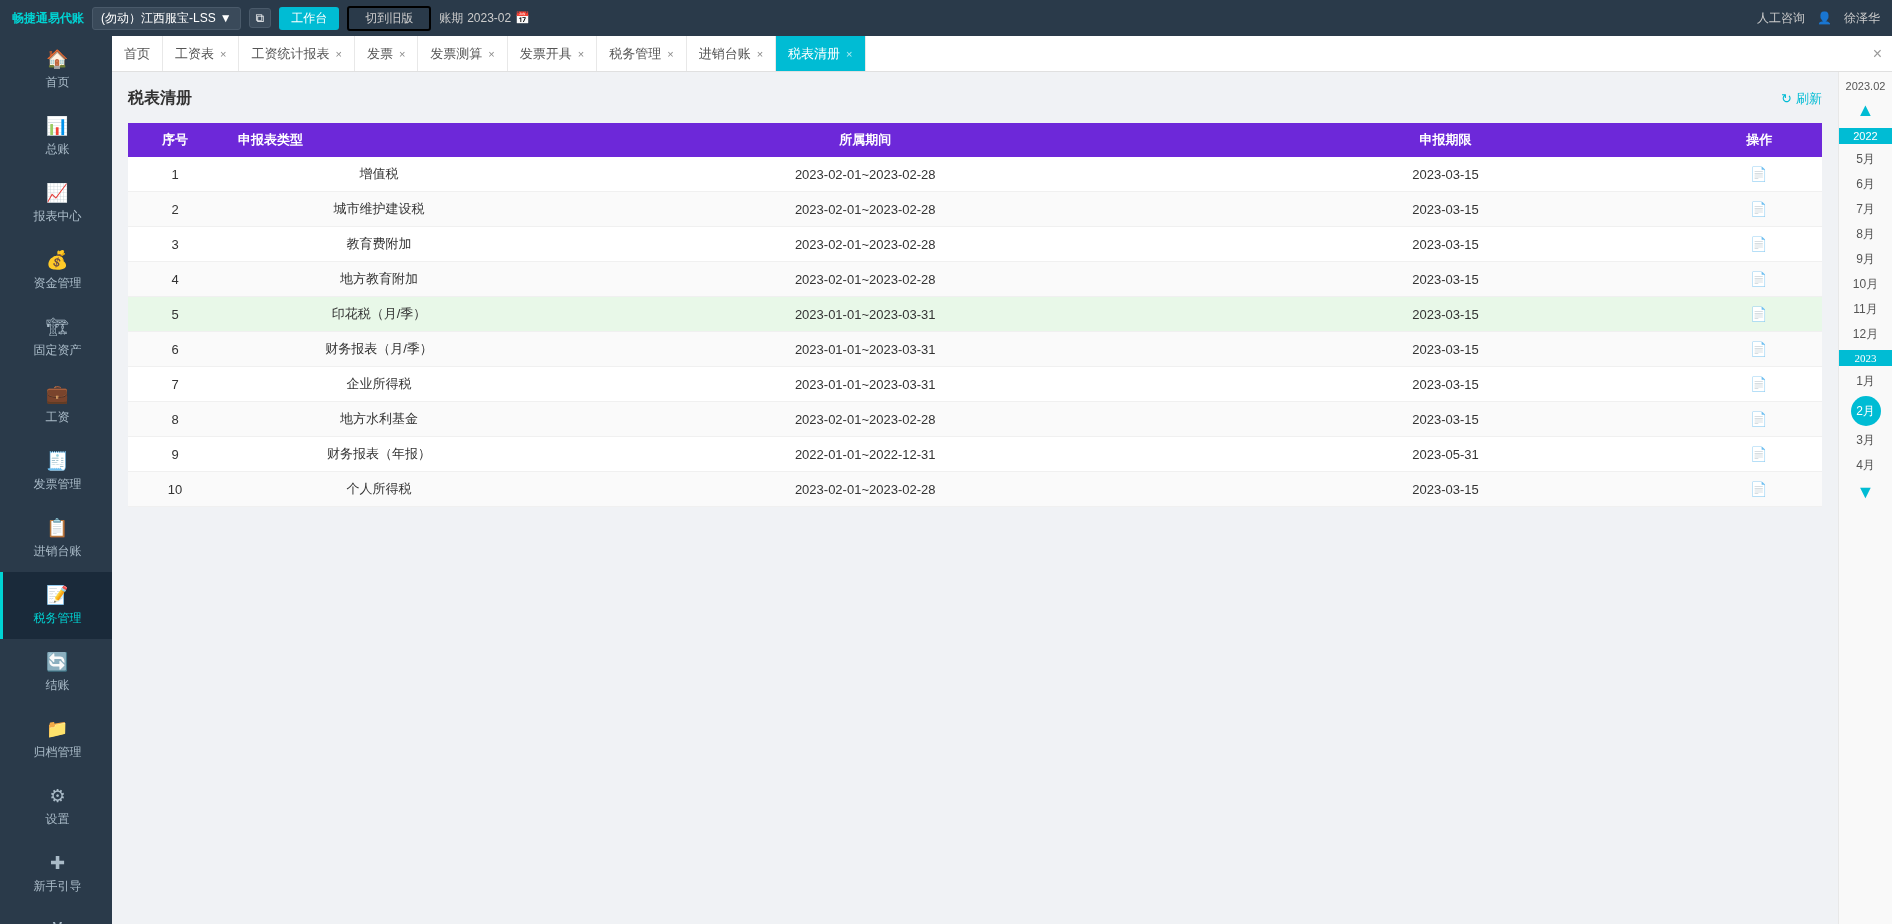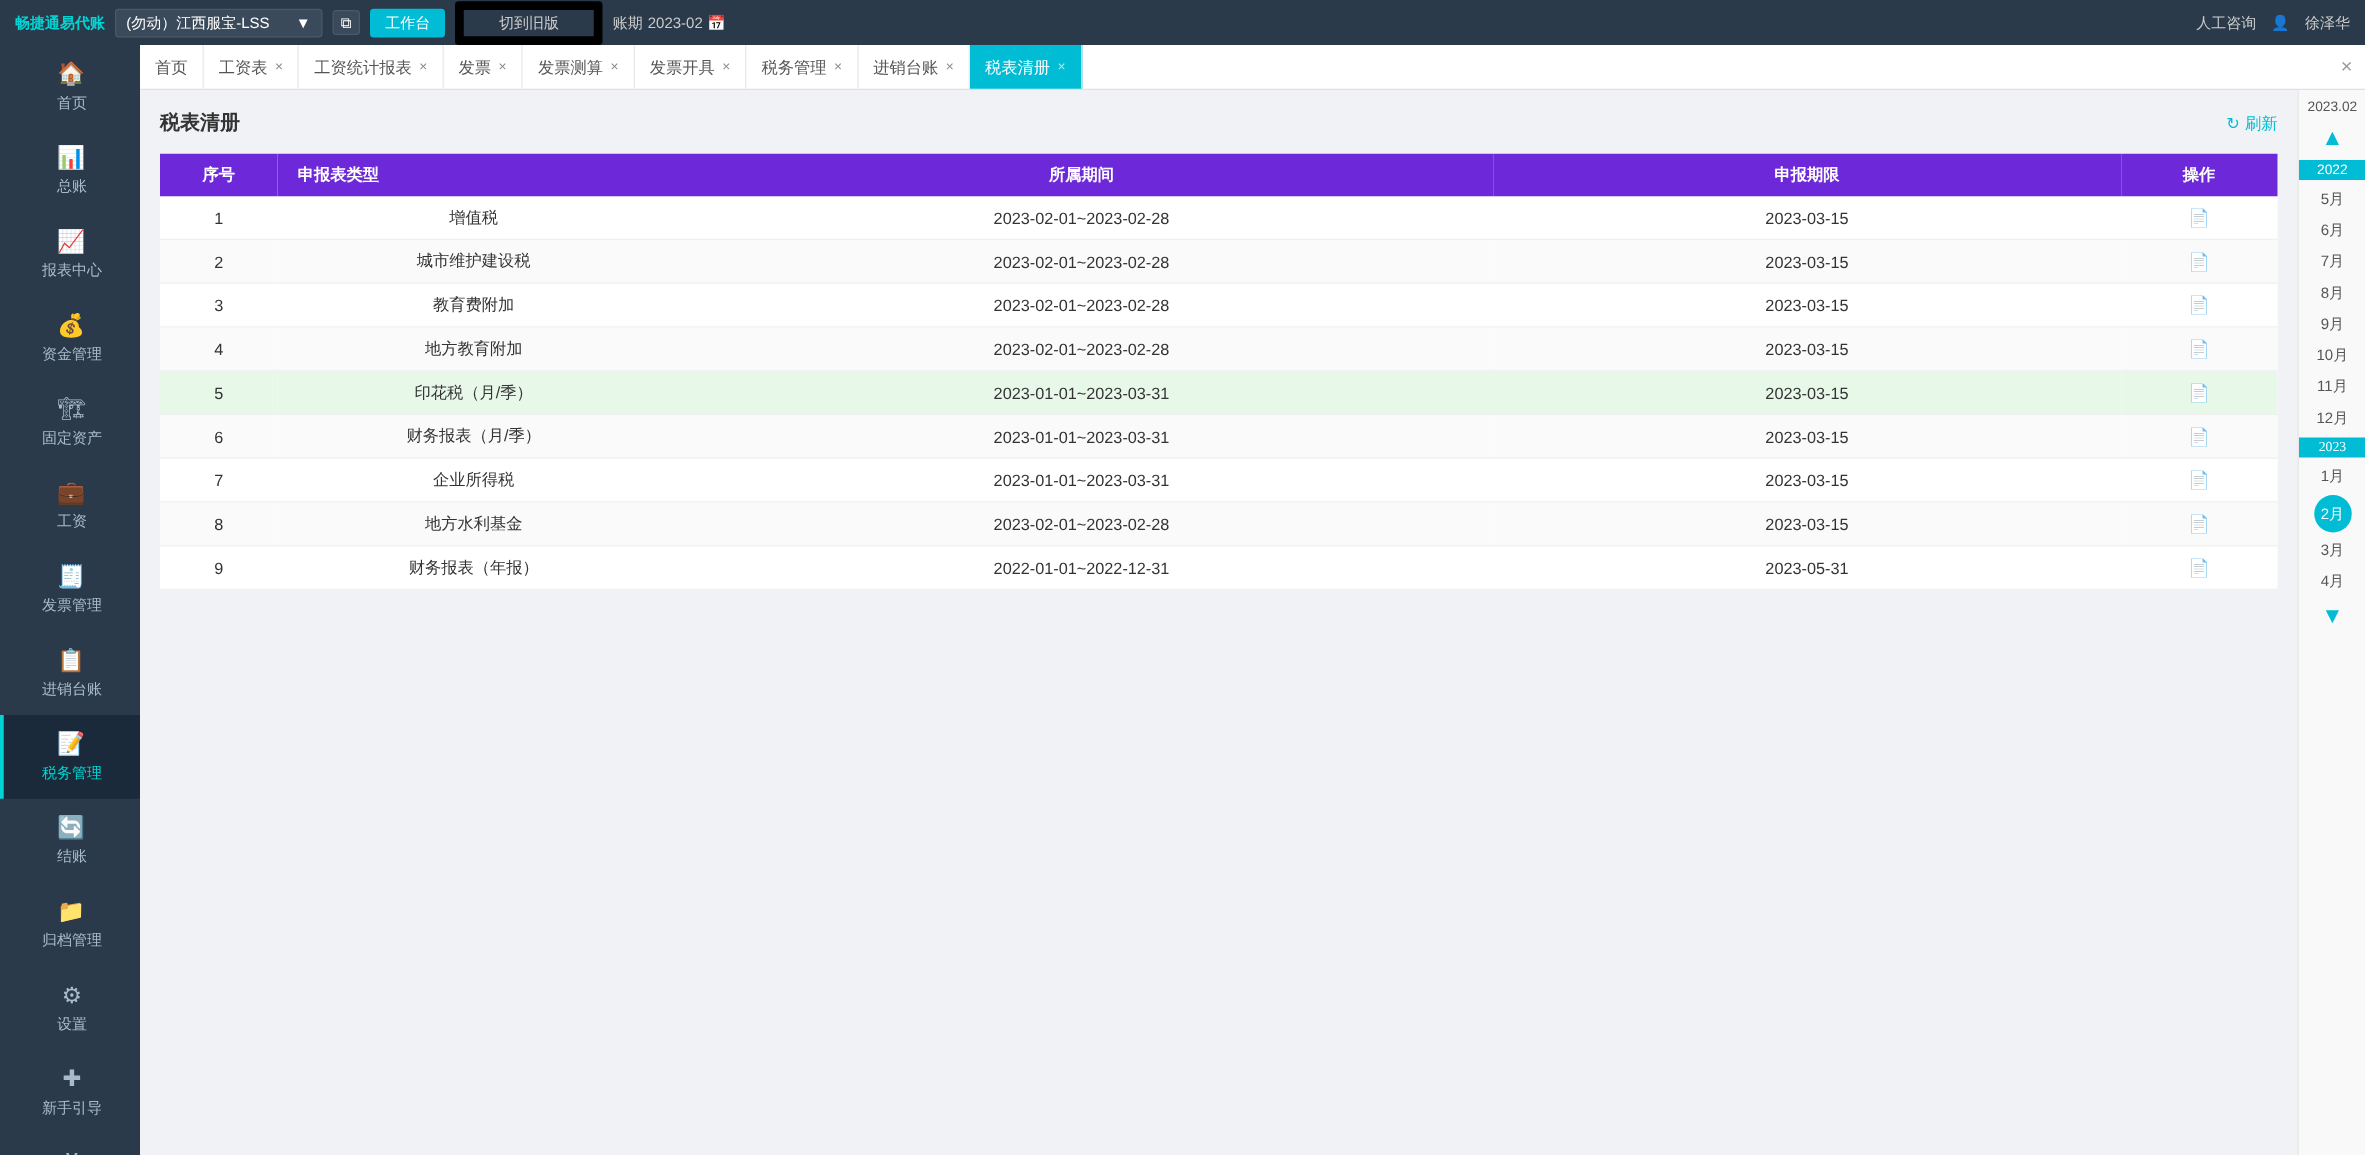--- a/index.html
+++ b/index.html
@@ -20,21 +20,21 @@
     .top-header .company-select {
       background: #3a4a5a;
       border: 1px solid #4a5a6a;
       color: #fff;
       padding: 2px 8px;
       border-radius: 3px;
       font-size: 12px;
       cursor: pointer;
       display: flex;
       align-items: center;
-      gap: 21px;
+      gap: 4px;
     }
     .top-header .icon-btn {
       background: #3a4a5a;
       border: 1px solid #4a5a6a;
       color: #fff;
       padding: 2px 6px;
       border-radius: 3px;
       cursor: pointer;
       font-size: 12px;
     }
@@ -42,23 +42,23 @@
       background: #00bcd4;
       border: none;
       color: #fff;
       padding: 3px 12px;
       border-radius: 3px;
       cursor: pointer;
       font-size: 12px;
     }
     .top-header .btn-outline {
       background: transparent;
-      border: 7px solid #000000;
+      border: 2px solid #000000;
       color: #ccc;
-      padding: 2px 28px;
+      padding: 2px 16px;
       border-radius: 3px;
       cursor: pointer;
       font-size: 12px;
     }
     .top-header .period {
       color: #ccc;
       font-size: 12px;
       display: flex;
       align-items: center;
       gap: 4px;
@@ -427,20 +427,27 @@
       <td>2023-03-15</td>
       <td><span class="action-icon">📄</span></td>
     </tr>
               <tr>
       <td class="td-seq">9</td>
       <td class="td-type">财务报表（年报）</td>
       <td>2022-01-01~2022-12-31</td>
       <td>2023-05-31</td>
       <td><span class="action-icon">📄</span></td>
     </tr>
+              <tr>
+      <td class="td-seq">10</td>
+      <td class="td-type">个人所得税</td>
+      <td>2023-02-01~2023-02-28</td>
+      <td>2023-03-15</td>
+      <td><span class="action-icon">📄</span></td>
+    </tr>
             </tbody>
         </table>
       </div>
 
       <div class="timeline-panel">
         <span style="font-size:11px;color:#555;padding:4px 0;">2023.02</span>
         <span class="timeline-nav">▲</span>
         <div class="timeline-year">2022</div>
         <div class="timeline-month">5月</div>
         <div class="timeline-month">6月</div>

